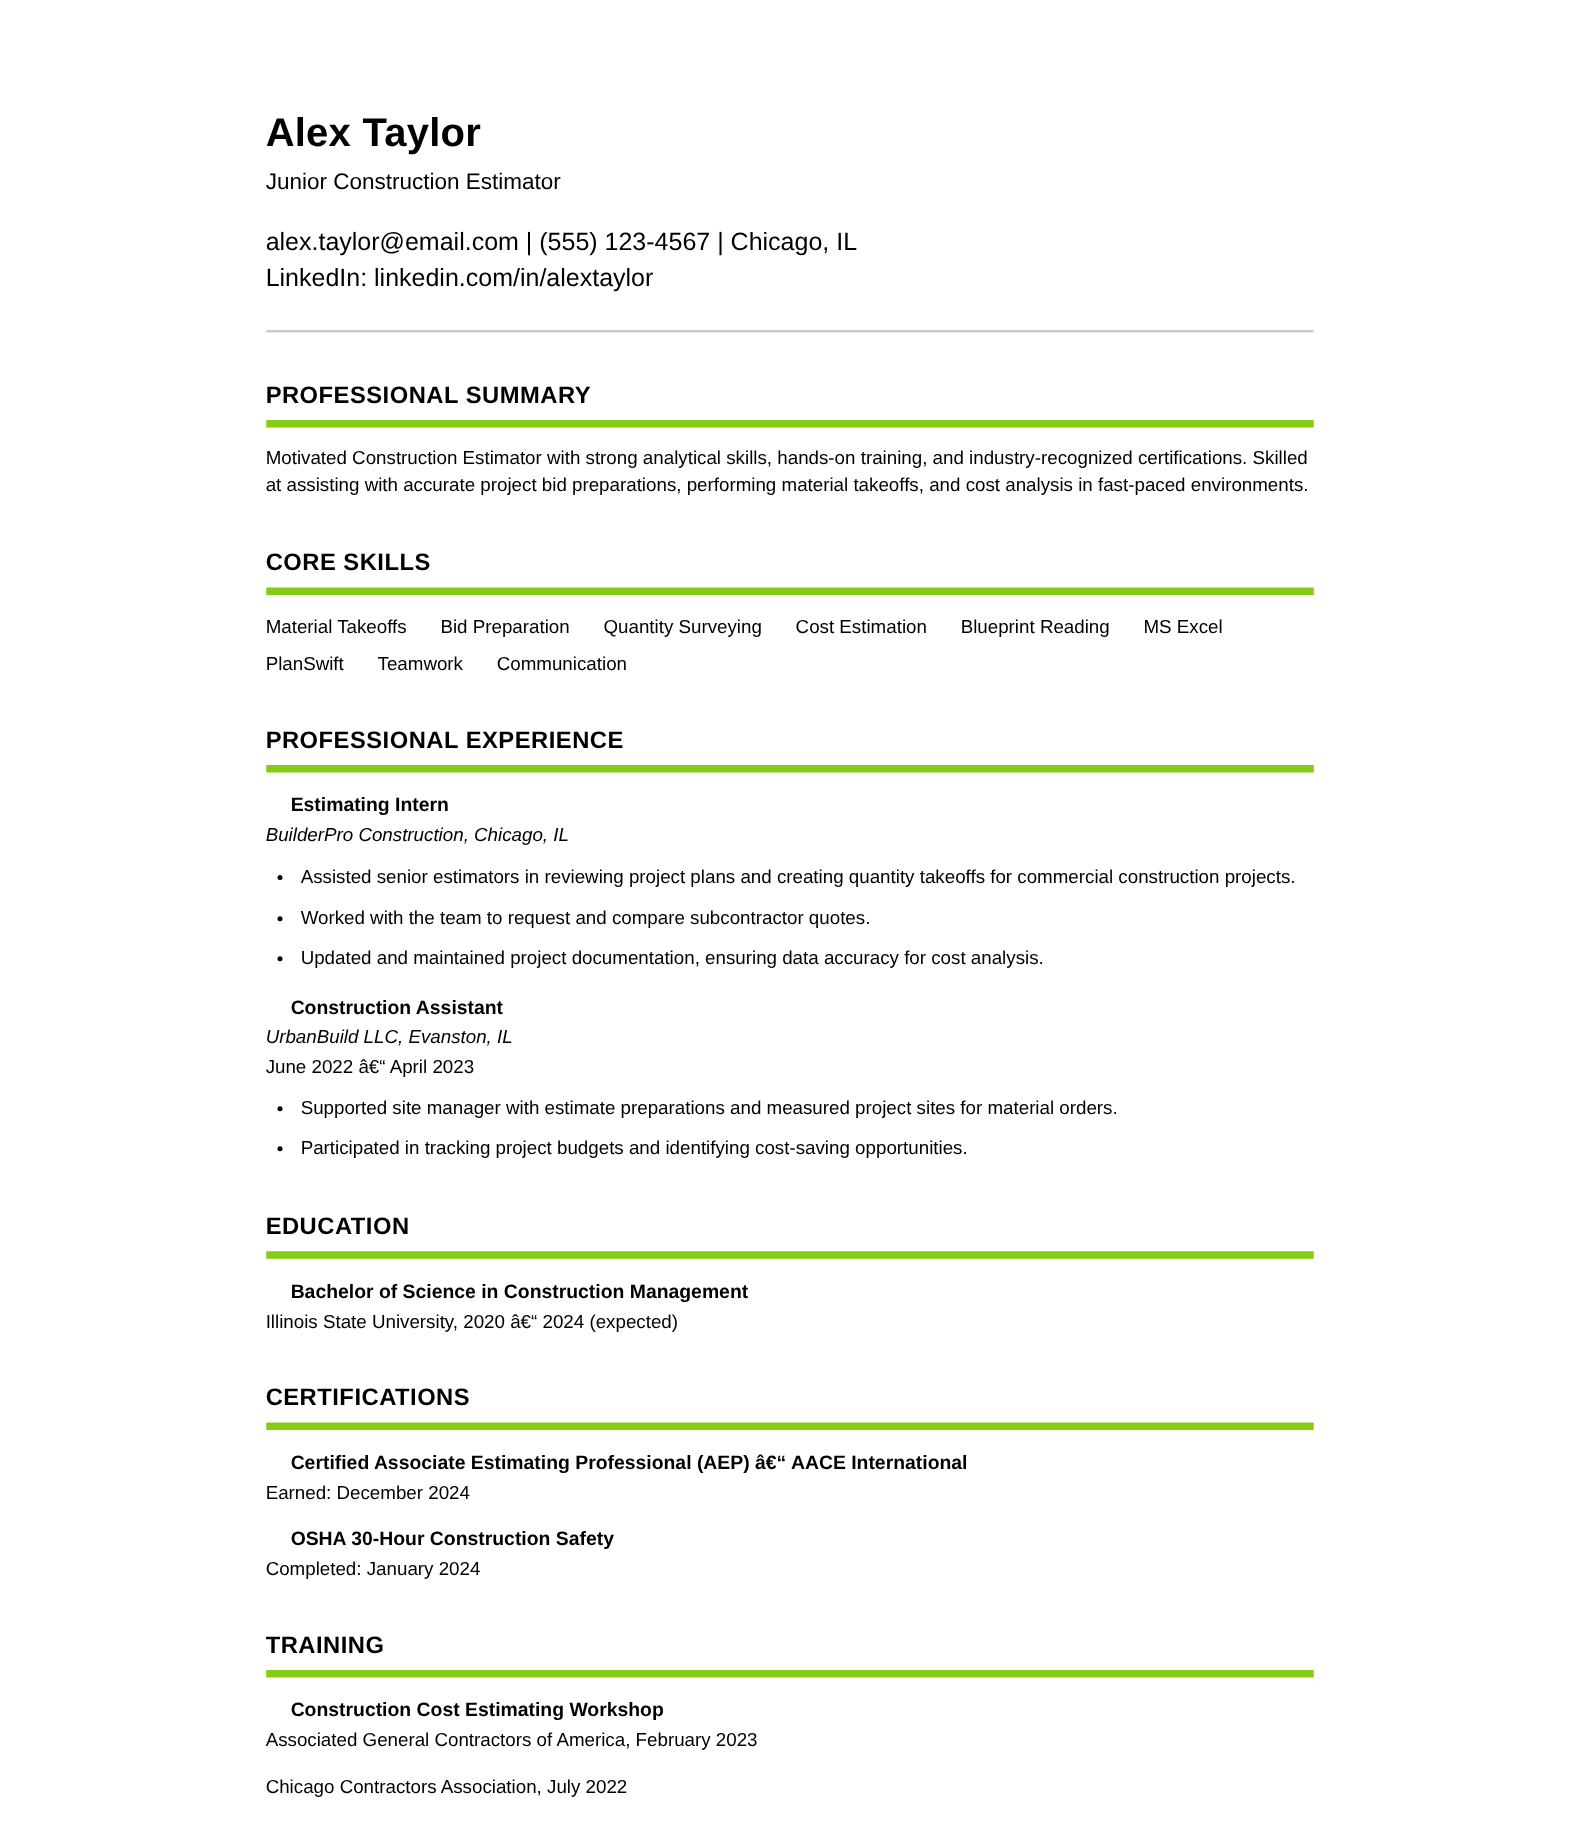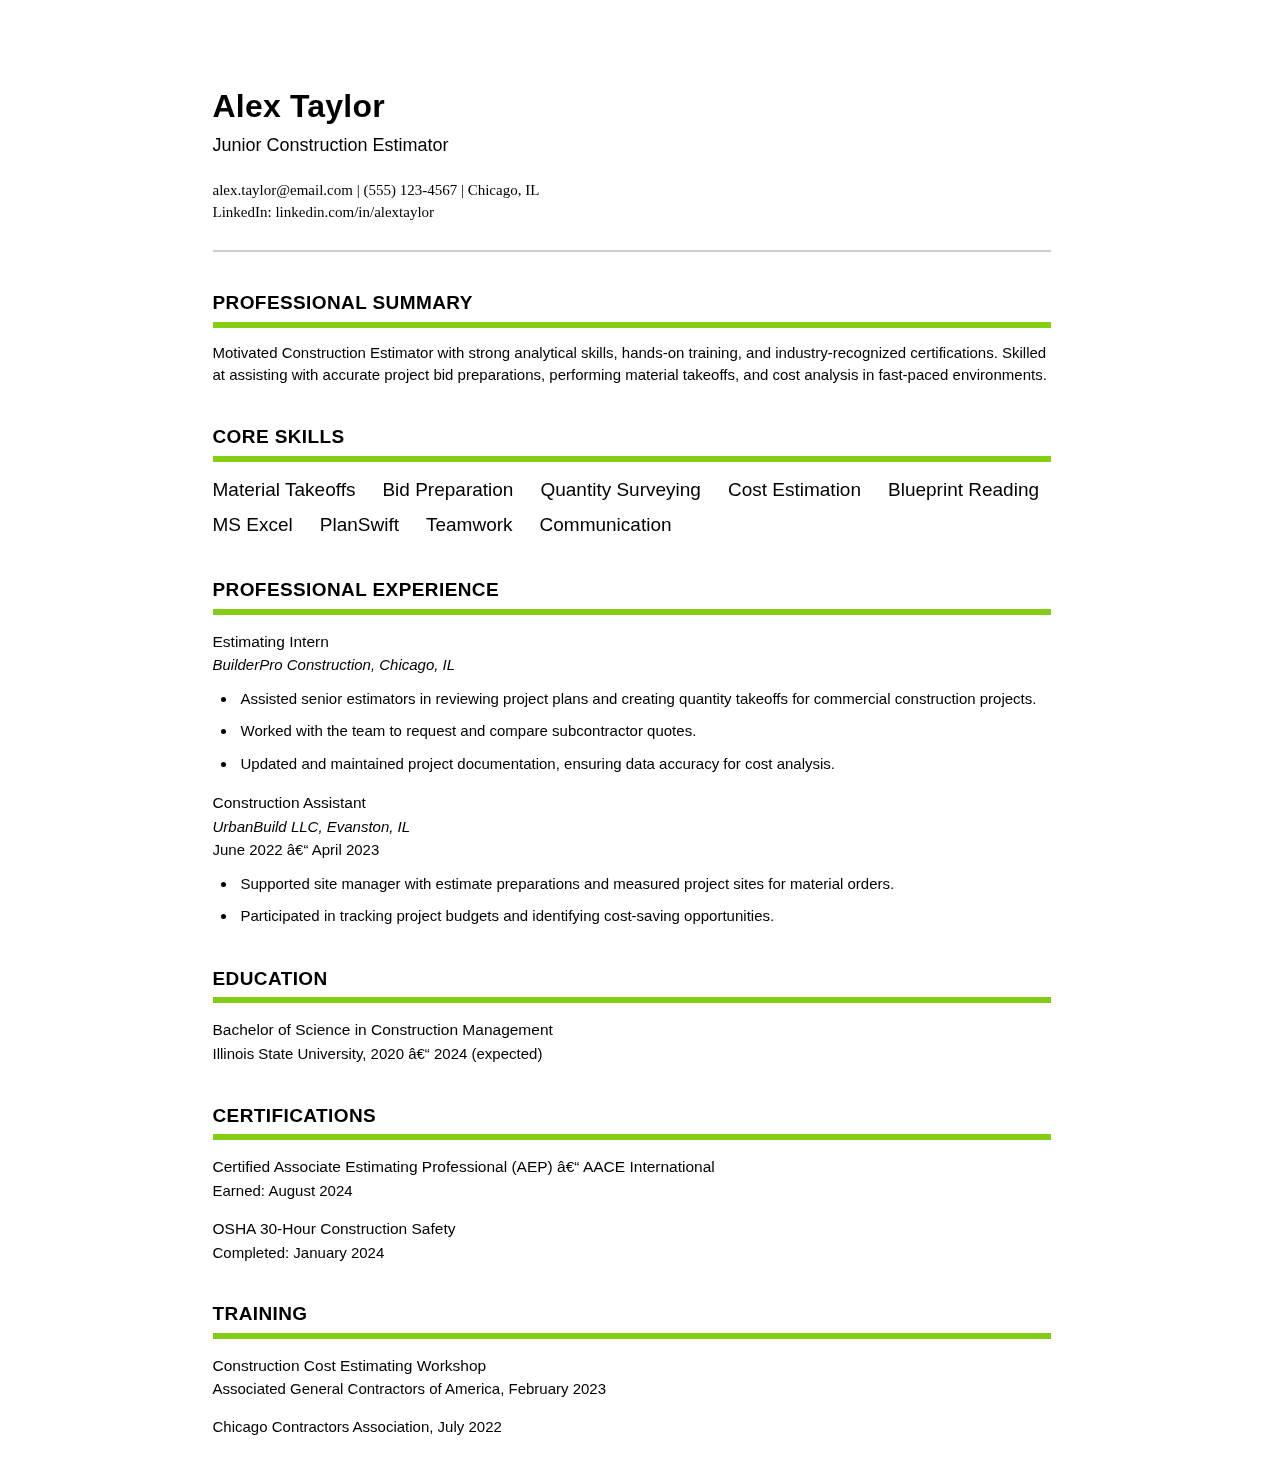--- a/index.html
+++ b/index.html
@@ -23,23 +23,22 @@
     margin: 0 0 10px 0;
     line-height: 1.15;
     letter-spacing: 0.2px;
   }
   .subtitle {
     font-size: 18px;
     margin: 0 0 24px 0;
     line-height: 1.2;
   }
   .contact {
-    font-size: 15px;
+    font-size: 20px;
     line-height: 1.45;
-    font-family: Liberation Serif, serif;
   }
   hr.top-rule {
     border: none;
     border-top: 2px solid #cccccc;
     margin: 26px 0 0 0;
   }
   section { margin-top: 40px; }
   h2 {
     font-size: 19px;
     font-weight: bold;
@@ -53,29 +52,30 @@
     font-size: 15px;
     line-height: 1.47;
     margin: 14px 0 0 0;
   }
   .skills {
     display: flex;
     flex-wrap: wrap;
     column-gap: 27px;
     row-gap: 9px;
     margin-top: 15px;
-    font-size: 19px;
+    font-size: 15px;
     line-height: 1.4;
   }
   .entry { margin-top: 17px; }
   .entry-title {
     font-size: 15.5px;
-    font-weight: normal;
+    font-weight: bold;
     line-height: 1.35;
     margin-top: 17px;
+    margin-left: 20px;
   }
   .company {
     font-size: 15px;
     font-style: italic;
     line-height: 1.35;
     margin-top: 3px;
   }
   .detail-line {
     font-size: 15px;
     line-height: 1.35;
@@ -156,21 +156,21 @@
     <div class="entry">
       <div class="entry-title">Bachelor of Science in Construction Management</div>
       <div class="detail-line">Illinois State University, 2020 â€“ 2024 (expected)</div>
     </div>
   </section>
 
   <section>
     <h2>CERTIFICATIONS</h2>
     <div class="entry">
       <div class="entry-title">Certified Associate Estimating Professional (AEP) â€“ AACE International</div>
-      <div class="detail-line">Earned: August 2024</div>
+      <div class="detail-line">Earned: December 2024</div>
     </div>
     <div class="entry">
       <div class="entry-title">OSHA 30-Hour Construction Safety</div>
       <div class="detail-line">Completed: January 2024</div>
     </div>
   </section>
 
   <section>
     <h2>TRAINING</h2>
     <div class="entry">

